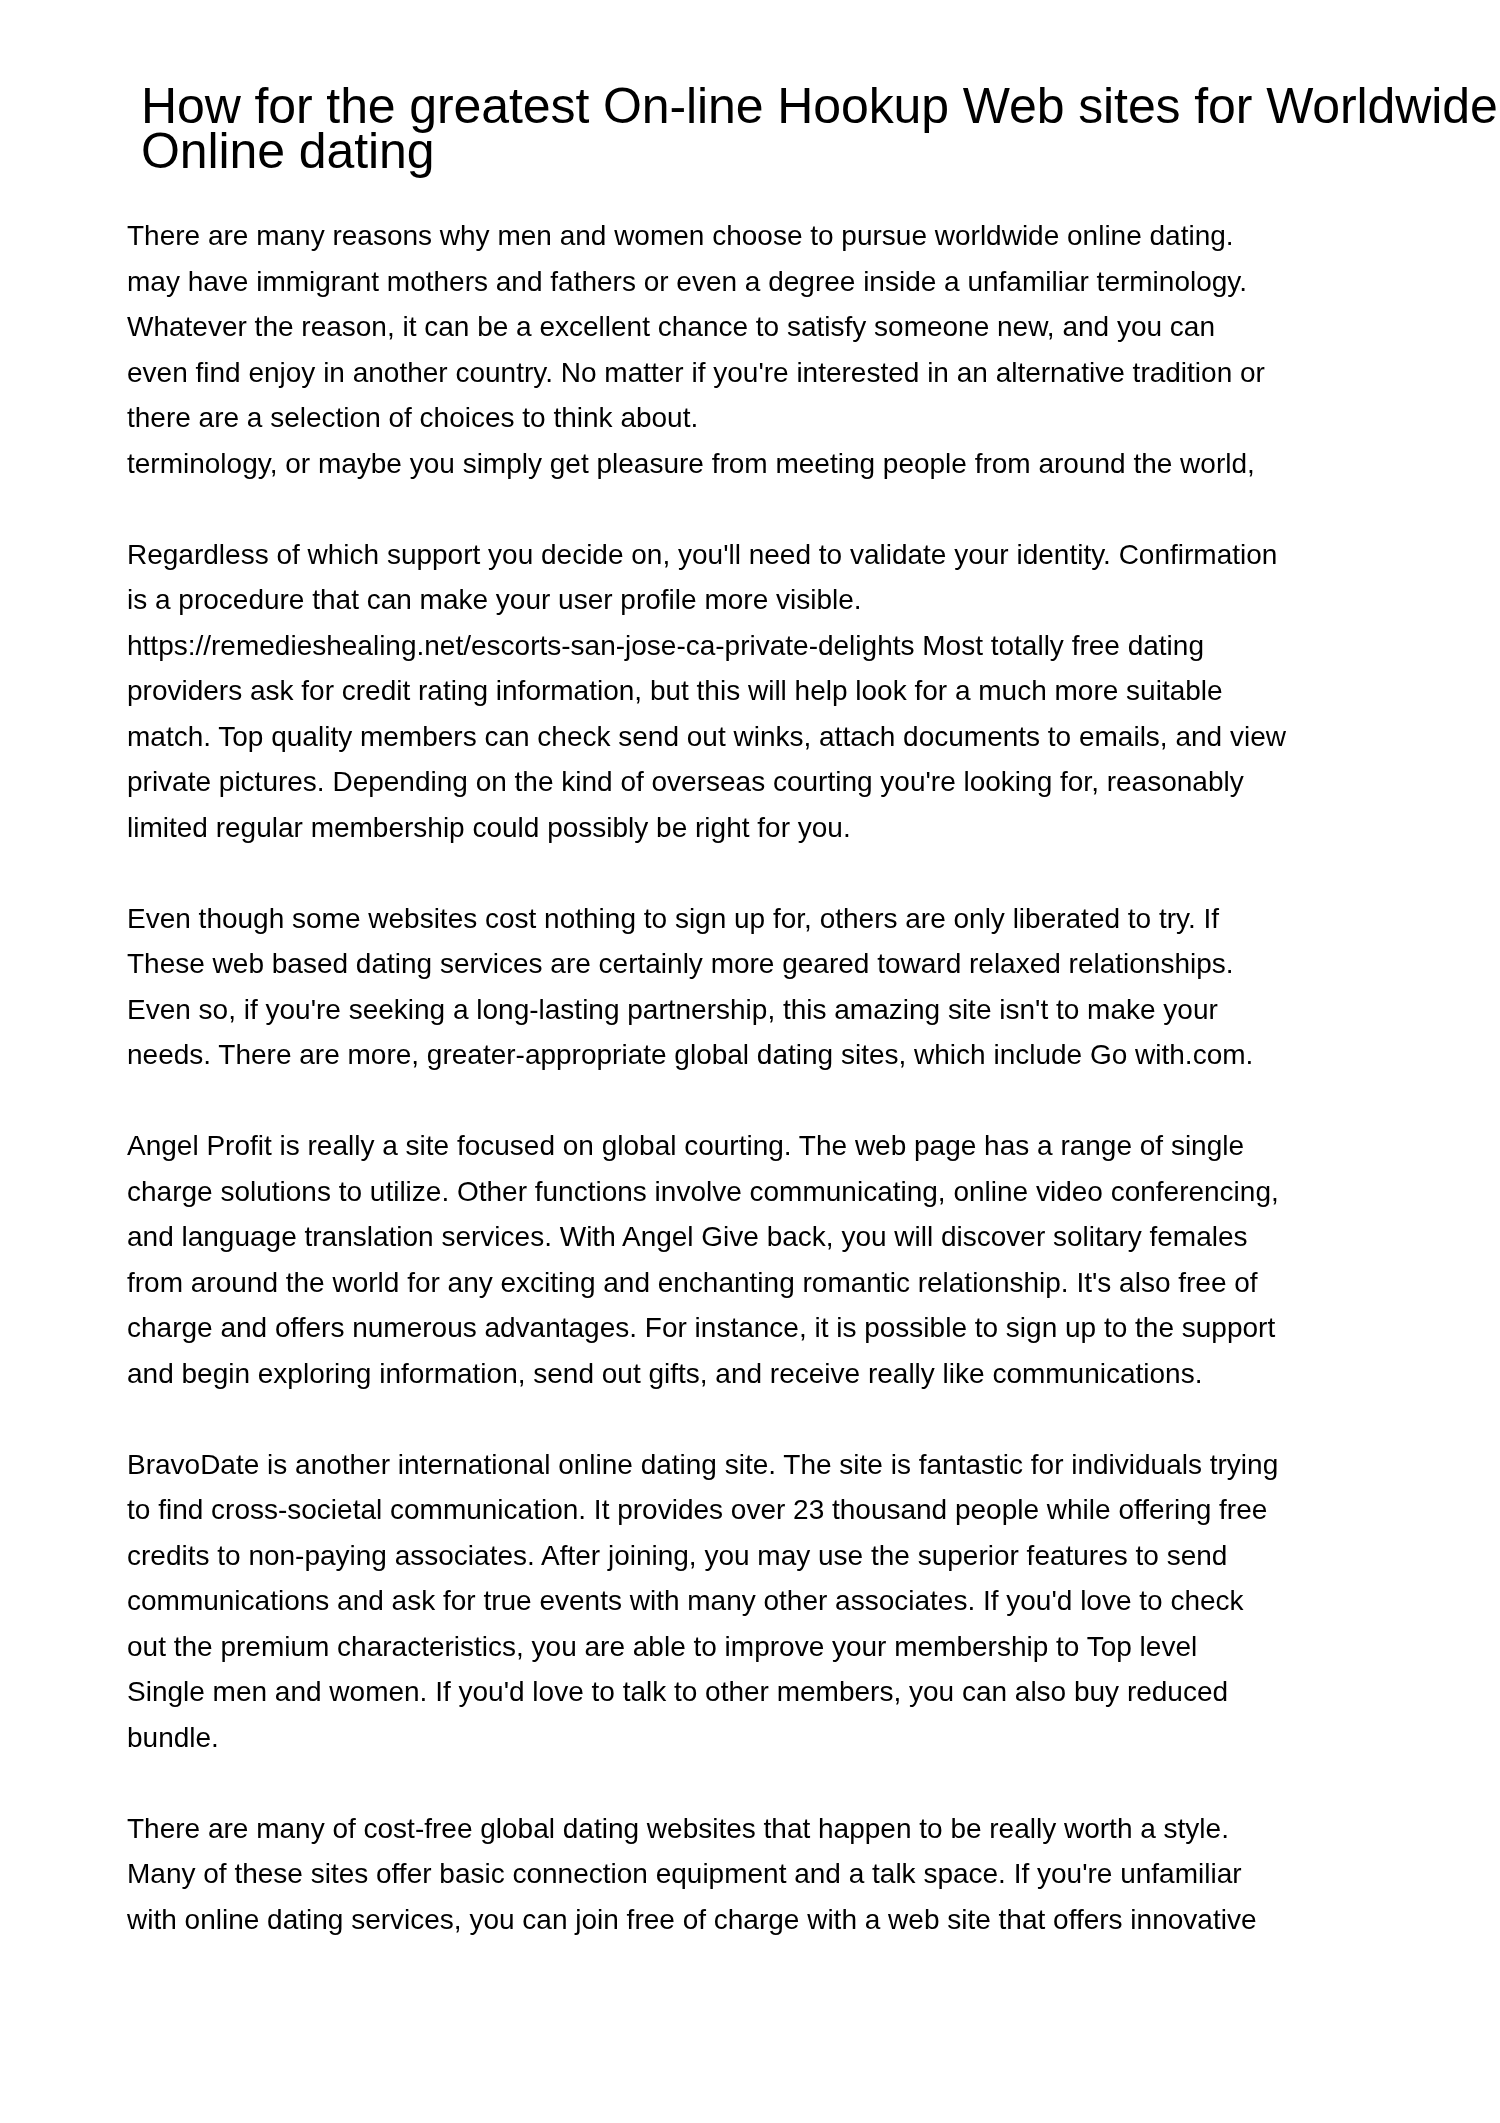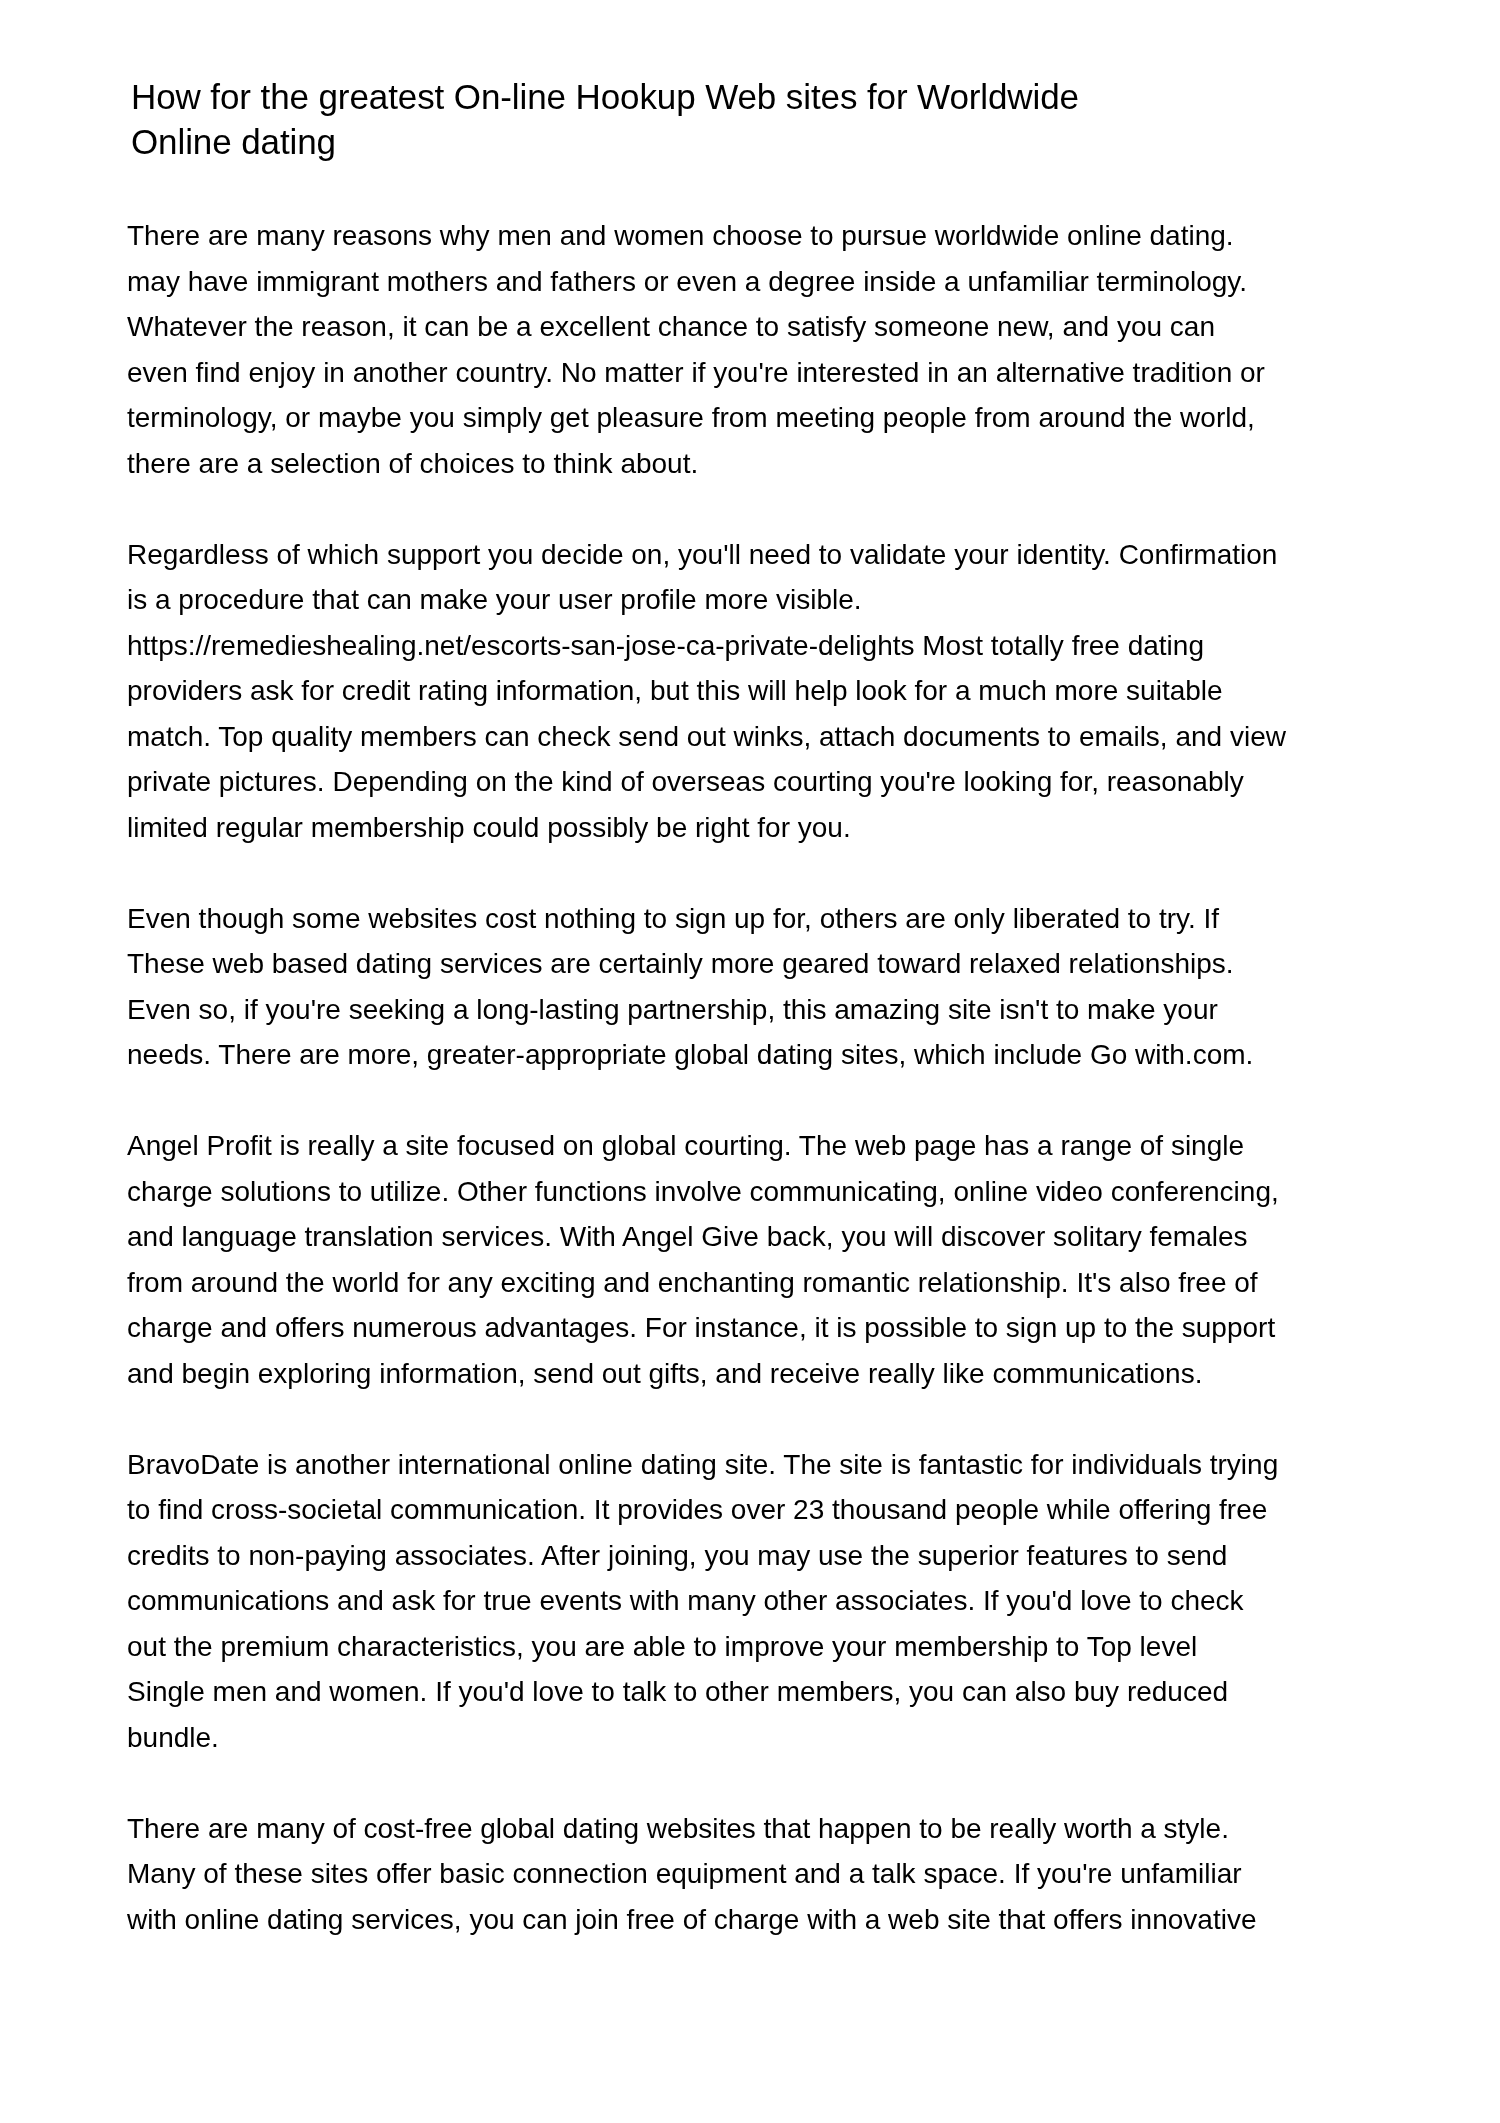--- a/index.html
+++ b/index.html
@@ -15,26 +15,26 @@
       font-family: "Liberation Sans", sans-serif;
       color: #000000;
     }
     .page {
       position: absolute;
       left: 127px;
       top: 0;
       width: 1260px;
     }
     .title {
-      margin: 4px;
+      margin: 14px;
       position: absolute;
       top: 70px;
       left: 0;
       width: 1260px;
-      font-size: 35px;
+      font-size: 50px;
       line-height: 45px;
       font-weight: normal;
       letter-spacing: -0.1px;
     }
     .body {
       position: absolute;
       top: 213px;
       left: 0;
       width: 1260px;
     }
@@ -57,22 +57,22 @@
     <span class="line">How for the greatest On-line Hookup Web sites for Worldwide</span>
     <span class="line">Online dating</span>
   </h1>
 
   <div class="body">
     <p class="para">
       <span class="line">There are many reasons why men and women choose to pursue worldwide online dating.</span>
       <span class="line">may have immigrant mothers and fathers or even a degree inside a unfamiliar terminology.</span>
       <span class="line">Whatever the reason, it can be a excellent chance to satisfy someone new, and you can</span>
       <span class="line">even find enjoy in another country. No matter if you're interested in an alternative tradition or</span>
+      <span class="line">there are a selection of choices to think about.</span>
       <span class="line">terminology, or maybe you simply get pleasure from meeting people from around the world,</span>
-      <span class="line">there are a selection of choices to think about.</span>
     </p>
 
     <p class="para">
       <span class="line">Regardless of which support you decide on, you'll need to validate your identity. Confirmation</span>
       <span class="line">is a procedure that can make your user profile more visible.</span>
       <span class="line">https://remedieshealing.net/escorts-san-jose-ca-private-delights Most totally free dating</span>
       <span class="line">providers ask for credit rating information, but this will help look for a much more suitable</span>
       <span class="line">match. Top quality members can check send out winks, attach documents to emails, and view</span>
       <span class="line">private pictures. Depending on the kind of overseas courting you're looking for, reasonably</span>
       <span class="line">limited regular membership could possibly be right for you.</span>

